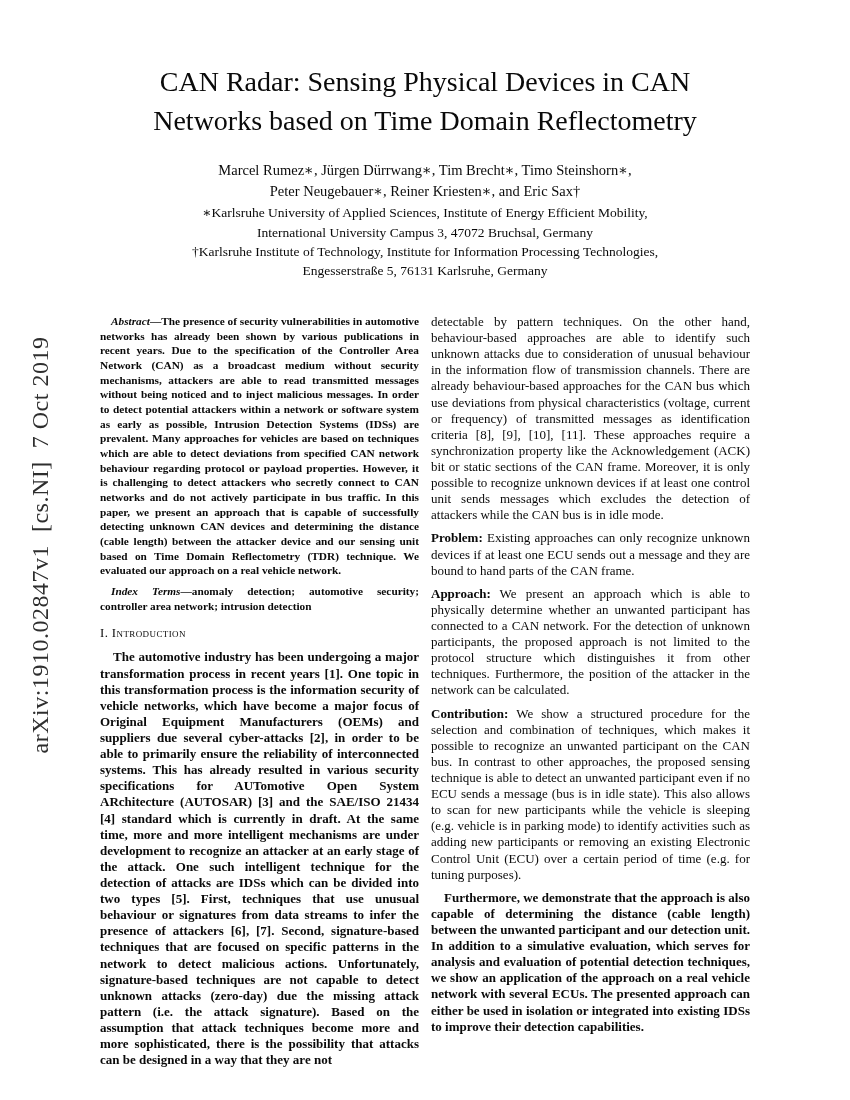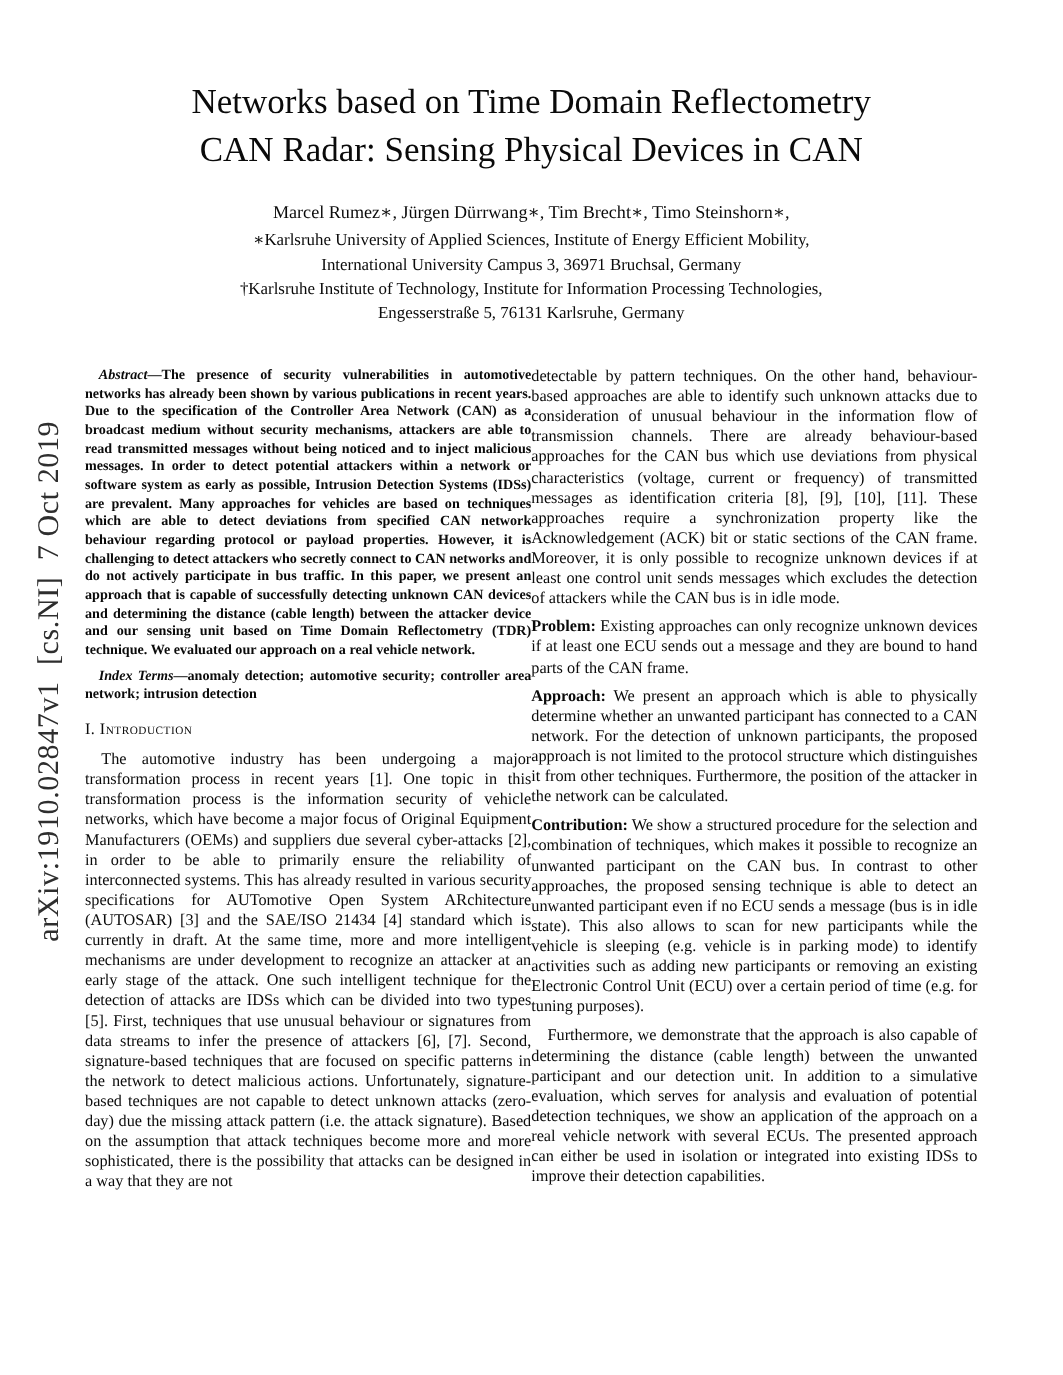--- a/index.html
+++ b/index.html
@@ -23,64 +23,65 @@
     color: #2e2e2e;
     letter-spacing: 0.5px;
   }
   .head { padding-top: 62px; text-align: center; }
   .title { font-size: 28px; font-weight: 400; margin: 0; line-height: 1.4; }
   .title .tline { display: block; }
   .authors { margin-top: 20px; font-size: 14.5px; line-height: 1.45; }
   .affil { font-size: 13.5px; line-height: 1.42; margin-top: 1px; }
   .cols {
     display: flex;
-    gap: 0;
-    padding: 0 68px;
+    gap: 12px;
+    padding: 0 100px;
     margin-top: 34px;
     text-align: justify;
   }
   .col { flex: 1; min-width: 0; }
   .abstract, .index {
     font-size: 11.3px;
     font-weight: bold;
     line-height: 1.3;
     margin: 0 0 6px 0;
     text-indent: 11px;
   }
   .abslabel { font-style: italic; }
   .sec {
     font-size: 12.8px;
     font-weight: 400;
     font-variant: small-caps;
     letter-spacing: 0.4px;
     margin: 13px 0 8px 0;
   }
   .body { font-size: 13px; line-height: 1.24; margin: 0; }
-  .indent { text-indent: 13px; }
+  .indent { text-indent: 13px; font-weight: bold; }
   .block { margin-top: 7px; }
   .block .lead { font-weight: bold; margin-top: 44px; }
 </style>
 </head>
 <body>
 
 <div class="page">
 
   <div class="arxiv">arXiv:1910.02847v1  [cs.NI]  7 Oct 2019</div>
 
   <header class="head">
     <h1 class="title">
+      <span class="tline">CAN Radar: Sensing Physical Devices in CAN</span>
       <span class="tline">Networks based on Time Domain Reflectometry</span>
-      <span class="tline">CAN Radar: Sensing Physical Devices in CAN</span>
     </h1>
     <div class="authors">
       <div>Marcel Rumez∗, Jürgen Dürrwang∗, Tim Brecht∗, Timo Steinshorn∗,</div>
+      <div>Peter Neugebauer∗, Reiner Kriesten∗, and Eric Sax†</div>
     </div>
     <div class="affil">
       <div>∗Karlsruhe University of Applied Sciences, Institute of Energy Efficient Mobility,</div>
-      <div>International University Campus 3, 36971 Bruchsal, Germany</div>
+      <div>International University Campus 3, 47072 Bruchsal, Germany</div>
       <div>†Karlsruhe Institute of Technology, Institute for Information Processing Technologies,</div>
       <div>Engesserstraße 5, 76131 Karlsruhe, Germany</div>
     </div>
   </header>
 
   <main class="cols">
 
     <section class="col">
       <p class="abstract"><span class="abslabel">Abstract</span><span>—The presence of security vulnerabilities in automotive networks has already been shown by various publications in recent years. Due to the specification of the Controller Area Network (CAN) as a broadcast medium without security mechanisms, attackers are able to read transmitted messages without being noticed and to inject malicious messages. In order to detect potential attackers within a network or software system as early as possible, Intrusion Detection Systems (IDSs) are prevalent. Many approaches for vehicles are based on techniques which are able to detect deviations from specified CAN network behaviour regarding protocol or payload properties. However, it is challenging to detect attackers who secretly connect to CAN networks and do not actively participate in bus traffic. In this paper, we present an approach that is capable of successfully detecting unknown CAN devices and determining the distance (cable length) between the attacker device and our sensing unit based on Time Domain Reflectometry (TDR) technique. We evaluated our approach on a real vehicle network.</span></p>
       <p class="index"><span class="abslabel">Index Terms</span><span>—anomaly detection; automotive security; controller area network; intrusion detection</span></p>

